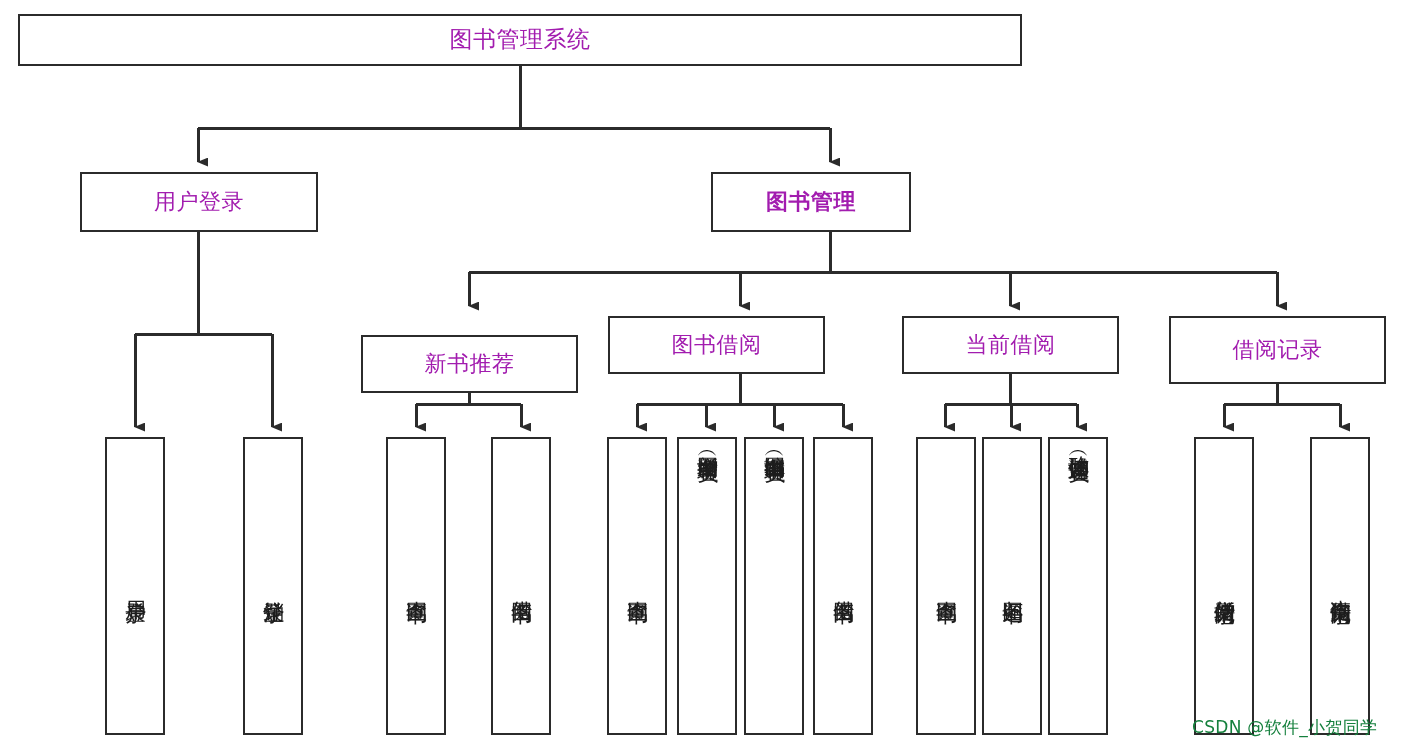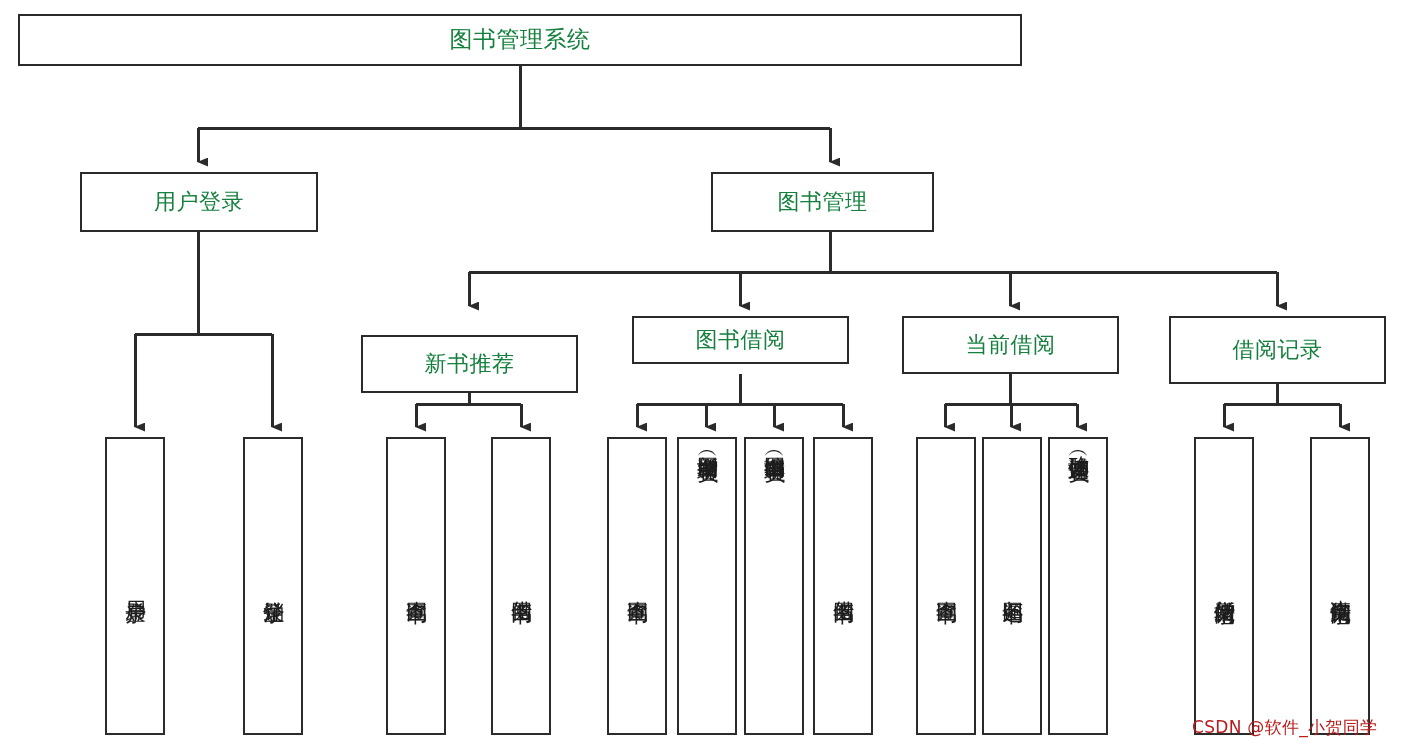--- a/index.html
+++ b/index.html
@@ -32,21 +32,21 @@
     box-sizing: border-box;
     background: #ffffff;
     border: 2.5px solid #2b2b2b;
   }
   .node-label-h {
     position: absolute;
     left: 0; top: 0; right: 0; bottom: 0;
     display: flex;
     align-items: center;
     justify-content: center;
-    color: #15803d;
+    color: #a21caf;
     font-size: 22px;
     letter-spacing: 0.5px;
     line-height: 1.1;
     white-space: nowrap;
     user-select: none;
   }
   .node-label-v {
     position: absolute;
     left: 0; top: 0; right: 0; bottom: 0;
     display: flex;
@@ -63,21 +63,21 @@
     text-orientation: upright;
     display: block;
     text-align: center;
     letter-spacing: 1px;
   }
   .leaf-tall .node-label-v > span {
     text-align: start;
   }
   .watermark {
     position: absolute;
-    color: #b91c1c;
+    color: #15803d;
     font-size: 17px;
     white-space: nowrap;
     user-select: none;
     letter-spacing: 0.3px;
   }
 </style>
 </head>
 <body>
 
 <div id="diagram-root">
@@ -133,29 +133,29 @@
   </svg>
 
   <div class="node-box" style="left:18px; top:14px; width:1004px; height:52px;">
     <div class="node-label-h" style="font-size:23px;">图书管理系统</div>
   </div>
 
   <div class="node-box" style="left:80px; top:172px; width:238px; height:60px;">
     <div class="node-label-h">用户登录</div>
   </div>
 
-  <div class="node-box" style="left:711px; top:172px; width:223px; height:60px;">
+  <div class="node-box" style="left:711px; top:172px; width:200px; height:60px;font-weight:bold;">
     <div class="node-label-h">图书管理</div>
   </div>
 
   <div class="node-box" style="left:361px; top:316px; width:217px; height:58px;margin-top:19px;">
     <div class="node-label-h">新书推荐</div>
   </div>
 
-  <div class="node-box" style="left:632px; top:316px; width:217px; height:48px;">
+  <div class="node-box" style="left:608px; top:316px; width:217px; height:58px;">
     <div class="node-label-h">图书借阅</div>
   </div>
 
   <div class="node-box" style="left:902px; top:316px; width:217px; height:58px;padding-left:43px;">
     <div class="node-label-h">当前借阅</div>
   </div>
 
   <div class="node-box" style="left:1169px; top:316px; width:217px; height:68px;">
     <div class="node-label-h">借阅记录</div>
   </div>

